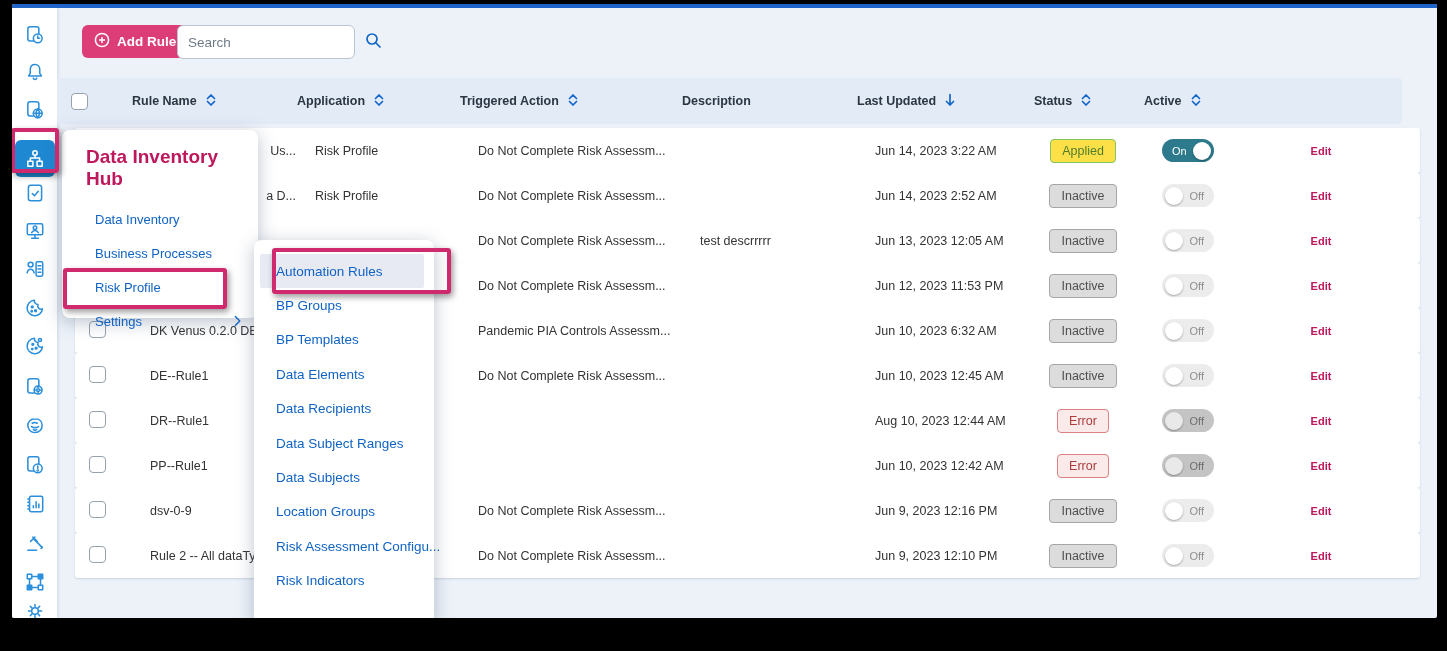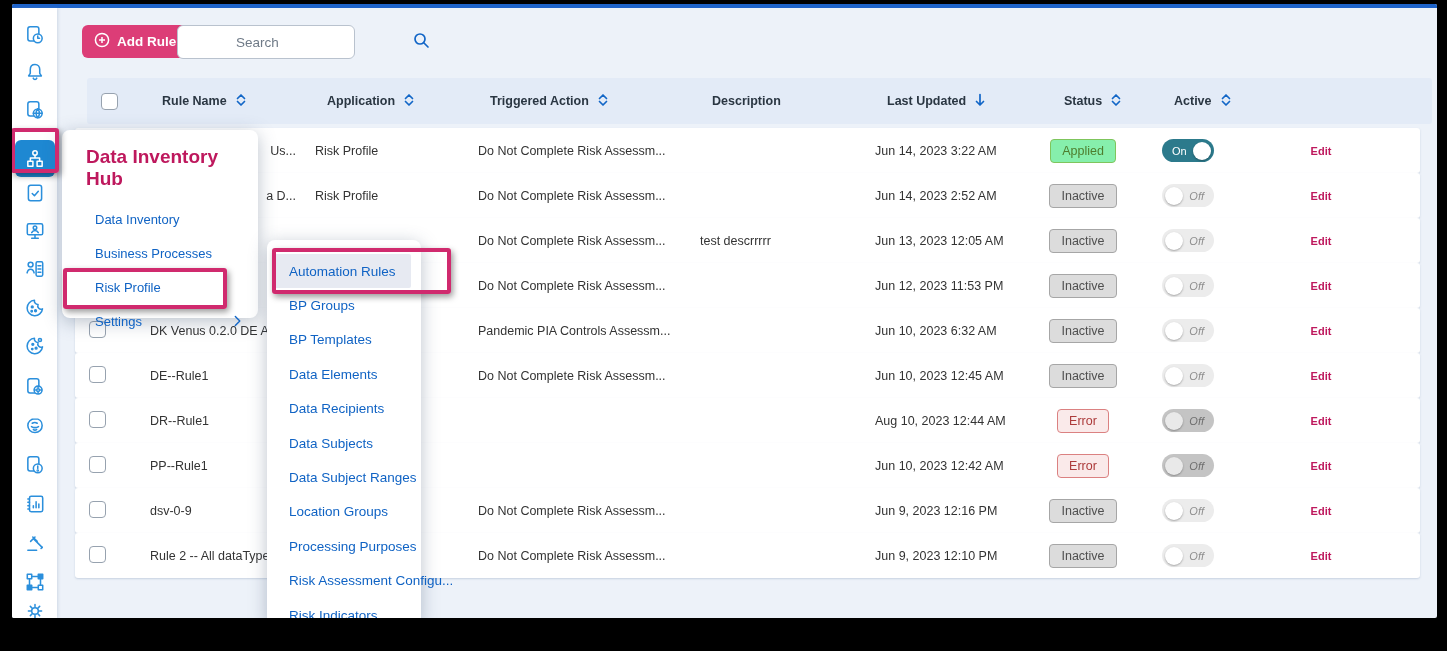--- a/index.html
+++ b/index.html
@@ -39,33 +39,33 @@
     font-family:inherit; font-size:13.5px; font-weight:bold;
     display:flex; align-items:center; gap:7px; cursor:pointer;
   }
   .btn-add svg { width:16px; height:16px; stroke:#fff; fill:none; stroke-width:1.5; }
   .search-wrap {
     position:absolute; left:120px; top:17px; width:178px; height:34px;
     background:#fff; border:1px solid #B9C2CE; border-radius:6px;
     display:flex; align-items:center; padding:0 10px;
   }
   .search-wrap input {
-    border:none; outline:none; flex:1; font-family:inherit; font-size:13.5px; color:#333; background:transparent;margin-left:48px;
+    border:none; outline:none; flex:1; font-family:inherit; font-size:13.5px; color:#333; background:transparent;
   }
   .search-wrap input::placeholder { color:#6F7A87; }
   .search-wrap svg { width:17px; height:17px; stroke:#1266C7; fill:none; stroke-width:1.7; stroke-linecap:round; }
 
   
   .grid-cols {
     display:grid;
     grid-template-columns:70px 165px 163px 222px 175px 170px 110px 123px 85px 62px;
     align-items:center;
   }
   .thead {
-    position:absolute; left:30px; top:70px; width:1345px; height:46px;
+    position:absolute; left:0; top:70px; width:1345px; height:46px;
     background:#E3EBF7; border-radius:3px;
   }
   .th {
     display:flex; align-items:center; gap:8px; padding-left:5px;
     font-size:12.5px; font-weight:bold; color:#2A3642; white-space:nowrap;
   }
   .th svg { width:12px; height:14px; stroke:#1266C7; fill:none; stroke-width:1.7; stroke-linecap:round; stroke-linejoin:round; }
   .cb {
     width:17px; height:17px; border:1.5px solid #97A2AF; border-radius:4px; background:#fff;
     display:inline-block; cursor:pointer;
@@ -77,35 +77,35 @@
     height:45px; background:#fff; border-radius:3px;
     box-shadow:0 1px 2px rgba(130,150,180,.35);
   }
   .td { font-size:12.5px; color:#333; white-space:nowrap; overflow:hidden; padding-left:5px; }
   .td-cb { padding-left:14px; overflow:visible; }
   .td-name.frag { text-align:right; padding-right:14px; }
   .td-status { display:flex; justify-content:center; padding:0 24px 0 0; overflow:visible; }
   .badge {
     font-size:12.5px; padding:4px 11px; border-radius:4px; border:1px solid transparent; white-space:nowrap;
   }
-  .badge-applied  { background:#86efac; border-color:#7FC55C; color:#4E7D2D; }
+  .badge-applied  { background:#fde047; border-color:#7FC55C; color:#4E7D2D; }
   .badge-inactive { background:#DCDCDC; border-color:#A6A6A6; color:#4F4F4F; }
   .badge-error    { background:#FAEAEA; border-color:#DB8181; color:#AC3A3A; }
   .td-active { padding-left:12px; overflow:visible; }
   .toggle {
     position:relative; width:52px; height:23px; border-radius:12px; cursor:pointer;
     font-size:11px; display:flex; align-items:center;
   }
   .toggle .knob {
     position:absolute; top:2.5px; width:18px; height:18px; border-radius:50%;
     background:#fff; box-shadow:0 1px 2px rgba(0,0,0,.3);
   }
   .toggle.on  { background:#2C7A8C; color:#fff; padding-left:10px; }
   .toggle.on .knob { right:3px; }
-  .toggle.off { background:#ECECEC; color:#8E8E8E; justify-content:flex-end; padding-right:10px;font-style:italic; }
+  .toggle.off { background:#ECECEC; color:#8E8E8E; justify-content:flex-end; padding-right:10px; }
   .toggle.off .knob { left:3px; }
   .toggle.off.disabled { background:#C4C4C4; color:#6E6E6E; }
   .toggle.off.disabled .knob { background:#E9E9E9; }
   .td-edit { display:flex; align-items:center; gap:6px; justify-content:center; color:#be185d; font-weight:bold; font-size:11px; cursor:pointer; overflow:visible; }
   .td-trash { display:flex; justify-content:center; cursor:pointer; overflow:visible; }
 
   
   .menu {
     position:absolute; background:#fff; border-radius:8px;
     box-shadow:0 4px 18px rgba(60,80,110,.35); z-index:10;
@@ -114,21 +114,21 @@
   .menu1 .menu-title {
     padding:16px 0 0 24px; font-size:19px; font-weight:bold; color:#be185d;
   }
   .menu1 ul, .menu2 ul { list-style:none; }
   .menu1 ul { padding-top:12px; }
   .menu1 li {
     height:34px; display:flex; align-items:center; padding-left:33px; position:relative;
     font-size:13px; color:#1063C4; cursor:pointer;
   }
   .menu1 li svg.chev { position:absolute; right:16px; width:8px; height:12px; stroke:#1266C7; fill:none; stroke-width:1.6; stroke-linecap:round; stroke-linejoin:round; }
-  .menu2 { left:255px; top:236px; width:154px; height:382px; border-radius:8px 8px 0 0; }
+  .menu2 { left:242px; top:236px; width:180px; height:382px; border-radius:8px 8px 0 0; }
   .menu2 ul { padding-top:14px; }
   .menu2 li {
     height:34.4px; display:flex; align-items:center; padding-left:22px;
     font-size:13.5px; color:#1063C4; cursor:pointer; white-space:nowrap;
   }
   .menu2 li.hl { background:#E7EAF2; margin:0 10px 0 6px; padding-left:16px; border-radius:2px; }
 
   
   .hl-frame {
     position:absolute; border:4px solid #D02A6E; z-index:20; border-radius:3px;
@@ -634,30 +634,27 @@
         <li>
           <span>BP Templates</span>
         </li>
         <li>
           <span>Data Elements</span>
         </li>
         <li>
           <span>Data Recipients</span>
         </li>
         <li>
+          <span>Data Subject Ranges</span>
+        </li>
+        <li>
           <span>Data Subjects</span>
         </li>
         <li>
-          <span>Data Subject Ranges</span>
-        </li>
-        <li>
           <span>Location Groups</span>
-        </li>
-        <li>
-          <span>Processing Purposes</span>
         </li>
         <li>
           <span>Risk Assessment Configu...</span>
         </li>
         <li>
           <span>Risk Indicators</span>
         </li>
       </ul>
   </div>
 

